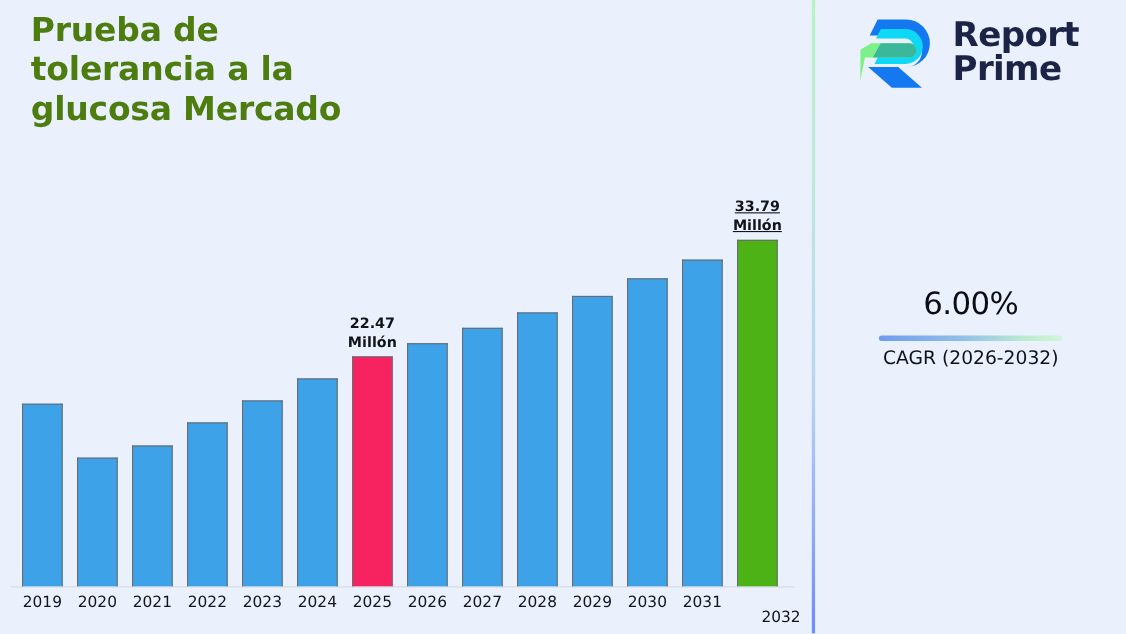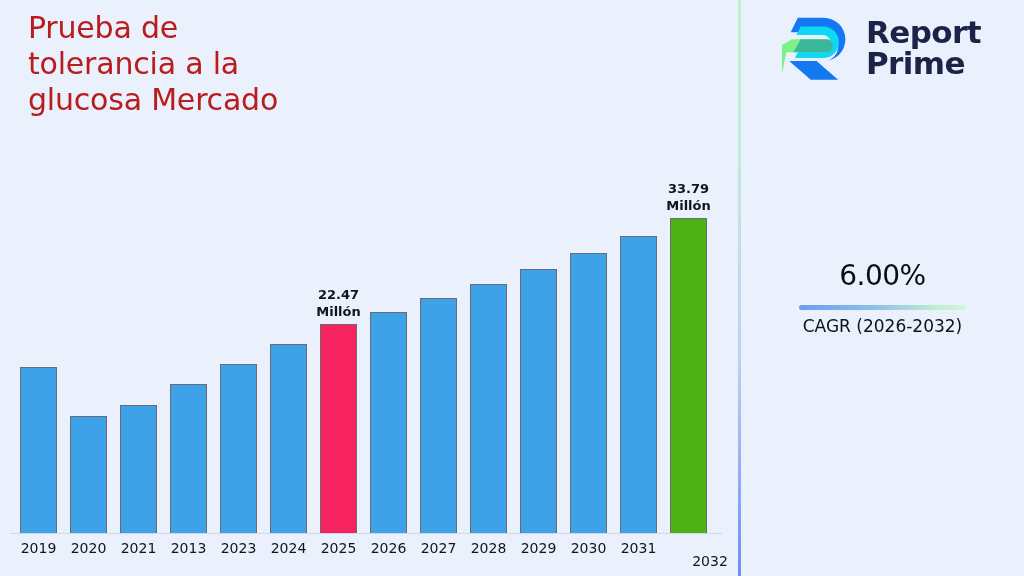--- a/index.html
+++ b/index.html
@@ -31,22 +31,22 @@
     height: 576px;
   }
 
   #chart-title {
     position: absolute;
     left: 28px;
     top: 10px;
     width: 330px;
     font-size: 30px;
     line-height: 36px;
-    color: #b91c1c;
-    font-weight: 400;
+    color: #4d7c0f;
+    font-weight: 700;
     letter-spacing: -0.2px;
     white-space: pre-line;
   }
 
   
   #plot {
     position: absolute;
     left: 0;
     top: 0;
     width: 738px;
@@ -196,21 +196,21 @@
           <div class="bar blue" style="height: 117px;"></div>
         </div>
         <div class="tick-label" style="left: 58.5px;">2020</div>
         <div class="bar-group" title="2021: 13.7 Millón" style="left: 120px; width: 37px; height: 128px;">
           <div class="bar blue" style="height: 128px;"></div>
         </div>
         <div class="tick-label" style="left: 108.5px;">2021</div>
         <div class="bar-group" title="2022: 16 Millón" style="left: 170px; width: 37px; height: 149px;">
           <div class="bar blue" style="height: 149px;"></div>
         </div>
-        <div class="tick-label" style="left: 158.5px;">2013</div>
+        <div class="tick-label" style="left: 158.5px;">2022</div>
         <div class="bar-group" title="2023: 18.18 Millón" style="left: 220px; width: 37px; height: 169px;">
           <div class="bar blue" style="height: 169px;"></div>
         </div>
         <div class="tick-label" style="left: 208.5px;">2023</div>
         <div class="bar-group" title="2024: 20.24 Millón" style="left: 270px; width: 37px; height: 189px;">
           <div class="bar blue" style="height: 189px;"></div>
         </div>
         <div class="tick-label" style="left: 258.5px; text-align: center;">2024</div>
         <div class="bar-group" title="2025: 22.47 Millón" style="left: 320px; width: 37px; height: 244px;">
           <div class="bar pink" style="height: 209px;"></div>
@@ -237,21 +237,21 @@
         <div class="bar-group" title="2030: 30.03 Millón" style="left: 570px; width: 37px; height: 280px;">
           <div class="bar blue" style="height: 280px;"></div>
         </div>
         <div class="tick-label" style="left: 558.5px;">2030</div>
         <div class="bar-group" title="2031: 31.84 Millón" style="left: 620px; width: 37px; height: 297px;">
           <div class="bar blue" style="height: 297px;"></div>
         </div>
         <div class="tick-label" style="left: 608.5px;">2031</div>
         <div class="bar-group" title="2032: 33.79 Millón" style="left: 670px; width: 37px; height: 315px;">
           <div class="bar green" style="height: 315px;"></div>
-          <div class="bar-value" style="bottom: 319px;">33.79
+          <div class="bar-value" style="bottom: 319px; text-decoration: underline;">33.79
 Millón</div>
         </div>
         <div class="tick-label" style="left: 680px; margin-top: 13px;">2032</div>
       </div>
 
   </div>
 
   <div id="panel-divider"></div>
 
   <div id="right-panel">

